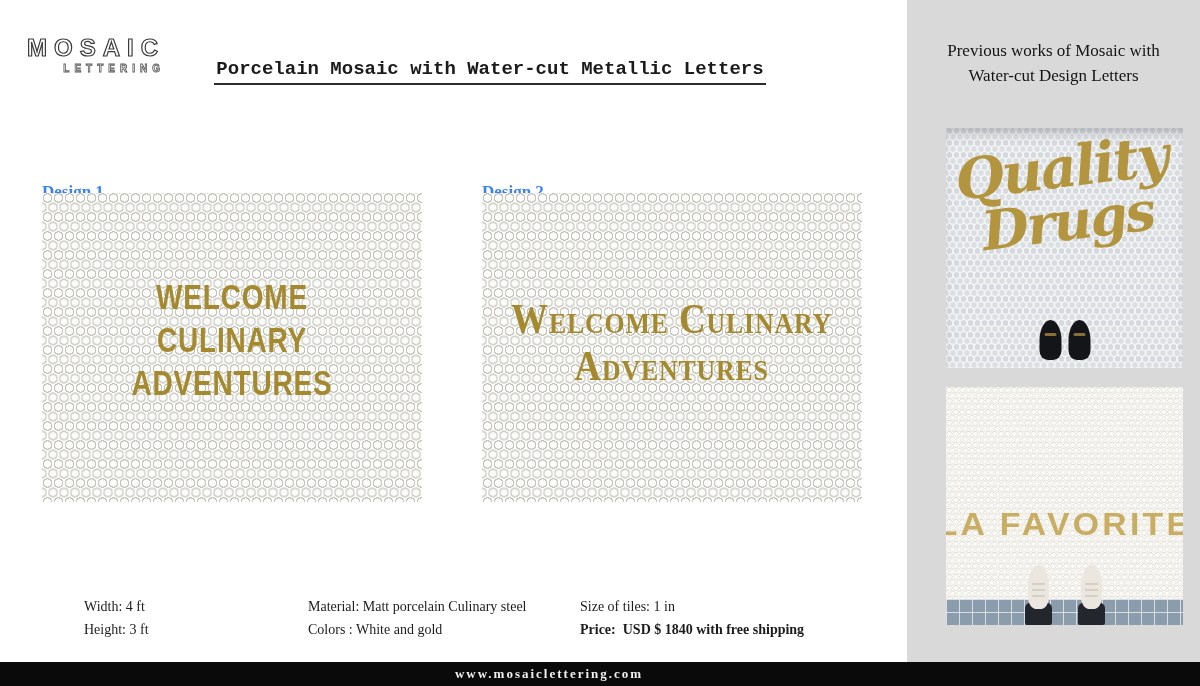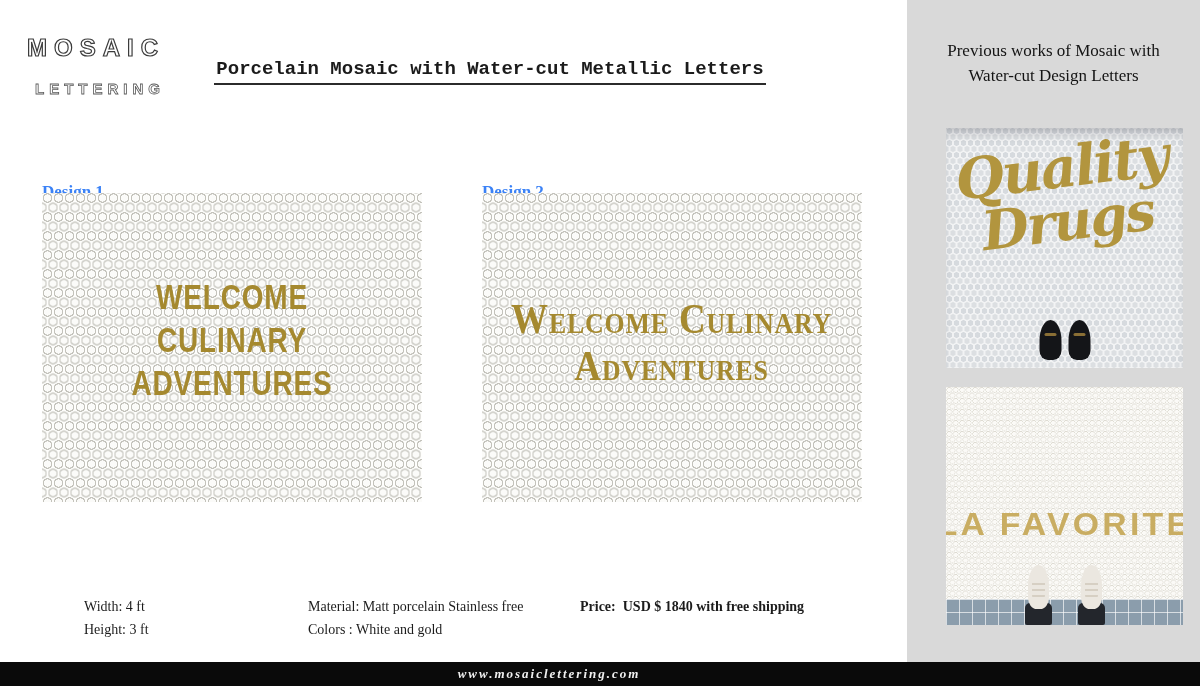--- a/index.html
+++ b/index.html
@@ -8,22 +8,22 @@
     font-family:"Liberation Serif", serif; color:#1c1c1c; overflow:hidden;
   }
 
   
   .logo { position:absolute; left:20px; top:34px; width:145px; text-align:right; }
   .logo-main {
     font-family:"Liberation Sans", sans-serif; font-weight:700; font-size:24px;
     letter-spacing:7px; color:#4a4a4a; text-indent:7px;
   }
   .logo-sub {
-    font-family:"Liberation Sans", sans-serif; font-weight:700; font-size:15px;
-    letter-spacing:5px; color:#6a6a6a; margin-top:18px; text-indent:5px;
+    font-family:"Liberation Sans", sans-serif; font-weight:700; font-size:10px;
+    letter-spacing:5px; color:#6a6a6a; margin-top:1px; text-indent:5px;
   }
   @supports (-webkit-text-stroke: 1px black) {
     .logo-main { color:#fff; -webkit-text-stroke:1.2px #3c3c3c; }
     .logo-sub  { color:#fff; -webkit-text-stroke:0.8px #5a5a5a; }
   }
 
   
   .title { position:absolute; top:45px; left:0; width:980px; text-align:center;
            font-size:19px; font-weight:700; color:#1b1b1b;font-family:Liberation Mono, monospace; }
   .title span { border-bottom:2px solid #2b2b2b; padding:0 2px 3px; }
@@ -133,21 +133,21 @@
     background:repeating-linear-gradient(180deg, rgba(255,255,255,0) 0 4px, #d6cfc3 4px 6px);
     border-radius:4px; }
   .pant { width:27px; height:22px; background:#23262c; border-radius:5px 5px 2px 2px;
           margin-top:-6px; }
 
   
   .footer { position:absolute; left:0; top:662px; width:1200px; height:24px;
             background:var(--footer-bg, #0a0a0a); }
   .footer-url { position:absolute; left:0; top:0; width:1098px; text-align:center;
                 line-height:24px; font-size:13px; font-weight:700;
-                letter-spacing:2px; color:#f0f0f0;font-style:italic; }
+                letter-spacing:2px; color:#f0f0f0; }
 </style>
 </head>
 <body>
 
 <div class="page">
 
   <div class="logo">
     <div class="logo-main">MOSAIC</div>
     <div class="logo-sub">LETTERING</div>
   </div>
@@ -168,24 +168,25 @@
       <div>Welcome Culinary</div>
       <div>Adventures</div>
     </div>
   </div>
 
   <div class="spec-col c1">
     <div>Width: 4 ft</div>
     <div>Height: 3 ft</div>
   </div>
   <div class="spec-col c2">
-    <div>Material: Matt porcelain Stainless free</div>
+    <div>Material: Matt porcelain Culinary steel</div>
     <div>Colors : White and gold</div>
   </div>
   <div class="spec-col c3">
+    <div>Size of tiles: 1 in</div>
     <div class="spec-price">Price:  USD $ 1840 with free shipping</div>
   </div>
 
   <aside class="sidebar">
     <div class="sidebar-title">
       <div>Previous works of Mosaic with</div>
       <div>Water-cut Design Letters</div>
     </div>
 
     <div class="photo quality">

